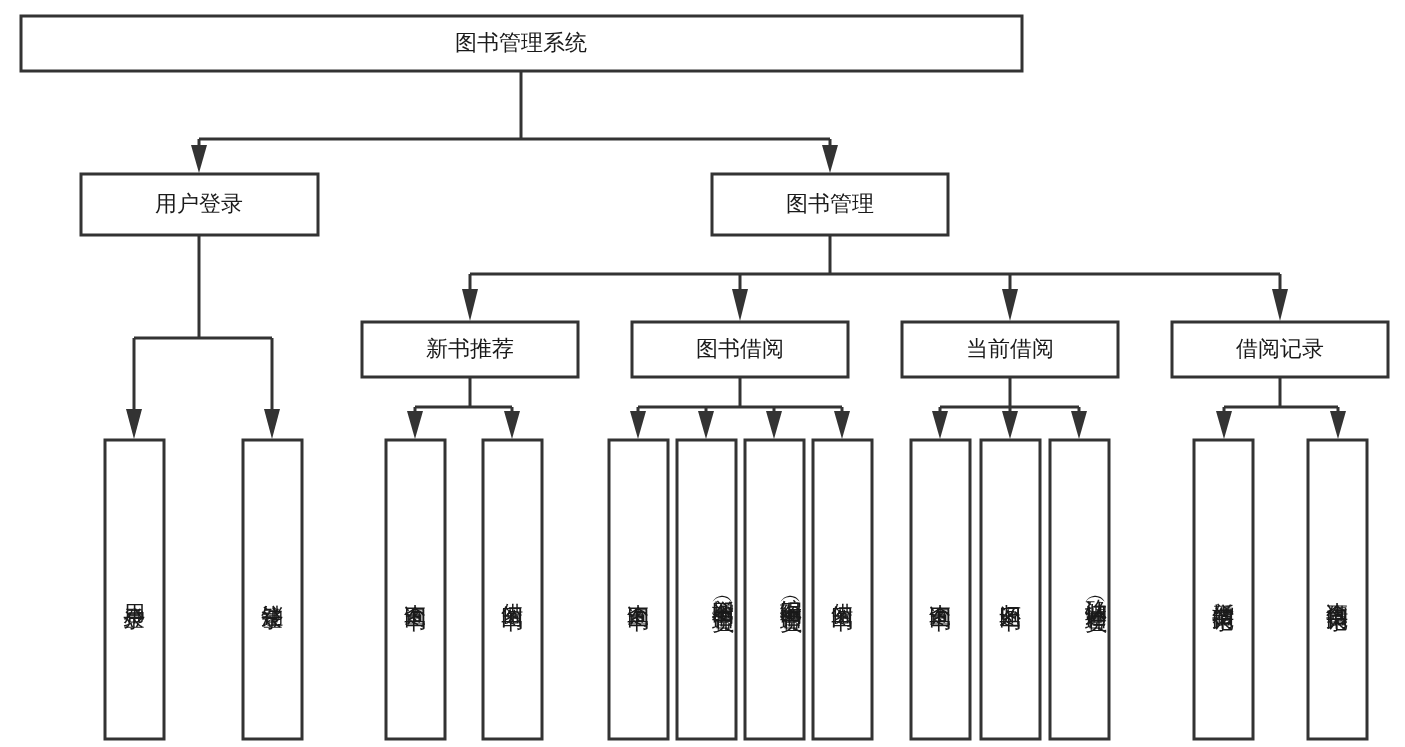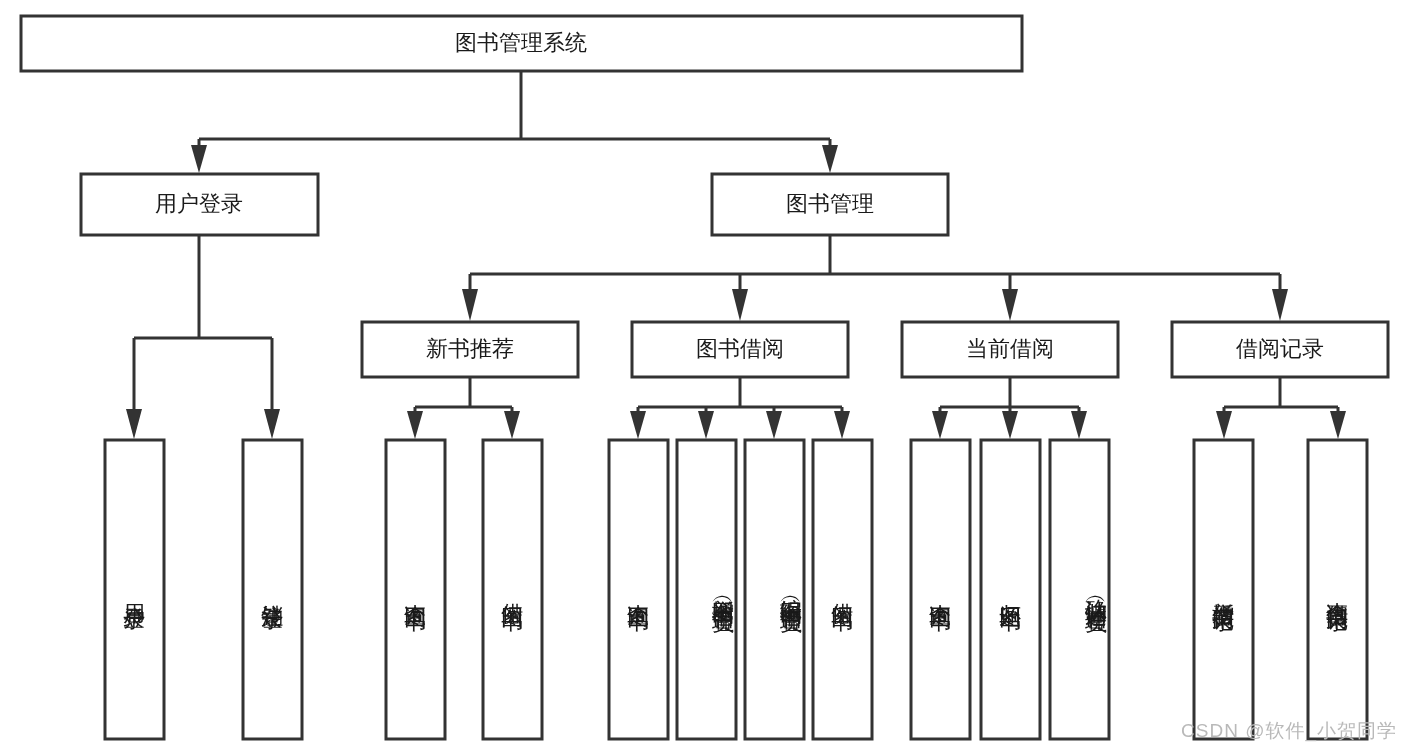--- a/index.html
+++ b/index.html
@@ -230,15 +230,14 @@
   <div class="leaf-label-wrap" style="left:609px; top:437px; width:59px; height:299px;">查询图书</div>
   <div class="leaf-label-wrap" style="left:677px; top:437px; width:59px; height:299px; align-items:flex-start;">新增图书（管理员）</div>
   <div class="leaf-label-wrap" style="left:745px; top:437px; width:59px; height:299px; align-items:flex-start;">编辑图书（管理员）</div>
   <div class="leaf-label-wrap" style="left:813px; top:437px; width:59px; height:299px;">借阅图书</div>
   <div class="leaf-label-wrap" style="left:911px; top:437px; width:59px; height:299px;">查询图书</div>
   <div class="leaf-label-wrap" style="left:981px; top:437px; width:59px; height:299px;">归还图书</div>
   <div class="leaf-label-wrap" style="left:1050px; top:437px; width:59px; height:299px; align-items:flex-start;">确认归还（管理员）</div>
   <div class="leaf-label-wrap" style="left:1194px; top:437px; width:59px; height:299px;">新增借阅记录</div>
   <div class="leaf-label-wrap" style="left:1308px; top:437px; width:59px; height:299px;">查询借阅记录</div>
 
-  <div class="watermark">CSDN @软件_小贺同学</div>
 
 </div>
 
 </body></html>

